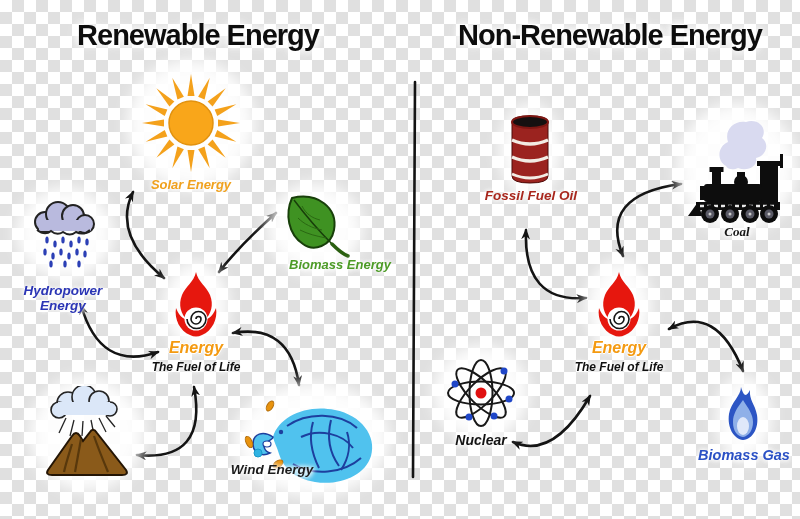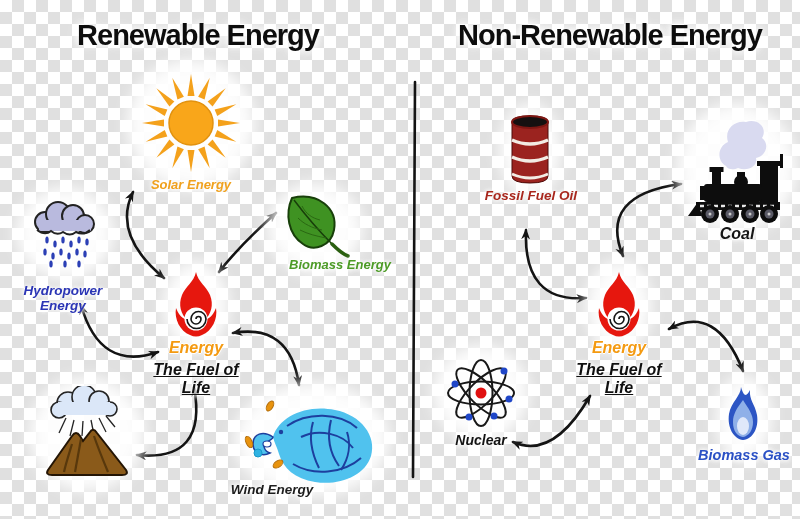--- a/index.html
+++ b/index.html
@@ -20,32 +20,32 @@
   .t-left{left:58px;top:20px;width:280px;}
   .t-right{left:452px;top:20px;width:316px;}
   .lbl{
     position:absolute;font-style:italic;font-weight:bold;text-align:center;line-height:1.1;
     text-shadow:0 0 4px #fff,0 0 6px #fff,0 1px 5px #fff;
   }
   .lb-solar{left:130px;top:178px;width:122px;color:#f0a11d;font-size:13px;text-align:center;}
   .lb-hydro{left:0px;top:284px;width:126px;color:#2b35b5;font-size:13.5px;}
   .lb-biomass{left:284px;top:258px;width:112px;color:#4d9b27;font-size:13px;}
   .lb-geo{left:25px;top:483px;width:124px;color:#8d6b35;font-size:13px;}
-  .lb-wind{left:221px;top:463px;width:102px;color:#1d1d1d;font-size:13.5px;margin-top:20px;}
+  .lb-wind{left:221px;top:463px;width:102px;color:#1d1d1d;font-size:13.5px;}
   .lb-fossil{left:478px;top:189px;width:106px;color:#a8271d;font-size:13.5px;}
-  .lb-coal{left:697px;top:225px;width:80px;color:#151515;font-size:16px;}
+  .lb-coal{left:697px;top:225px;width:80px;color:#151515;font-size:13px;font-family:Liberation Serif, serif;}
   .lb-nuclear{left:439px;top:433px;width:84px;color:#141414;font-size:14px;}
   .lb-gas{left:692px;top:448px;width:104px;color:#2a50c5;font-size:14.5px;}
   .lb-energy{
     font-size:16px;color:#f49a11;
     text-shadow:-1px 0 0 #fff,1px 0 0 #fff,0 -1px 0 #fff,0 1px 0 #fff,0 0 6px #fff;
   }
   .lb-energy.l{left:146px;top:339px;width:100px;}
   .lb-energy.r{left:569px;top:339px;width:100px;}
-  .lb-fuel{font-size:16px;color:#101010;text-decoration:underline;}
+  .lb-fuel{font-size:12px;color:#101010;}
   .lb-fuel.l{left:143px;top:361px;width:106px;}
   .lb-fuel.r{left:566px;top:361px;width:106px;}
   .sun{left:136px;top:68px;}
   .cloud{left:25px;top:196px;}
   .leaf{left:276px;top:192px;}
   .flame-l{left:172px;top:270px;}
   .flame-r{left:595px;top:270px;}
   .volcano{left:38px;top:386px;}
   .wind{left:243px;top:392px;}
   .barrel{left:508px;top:112px;}

